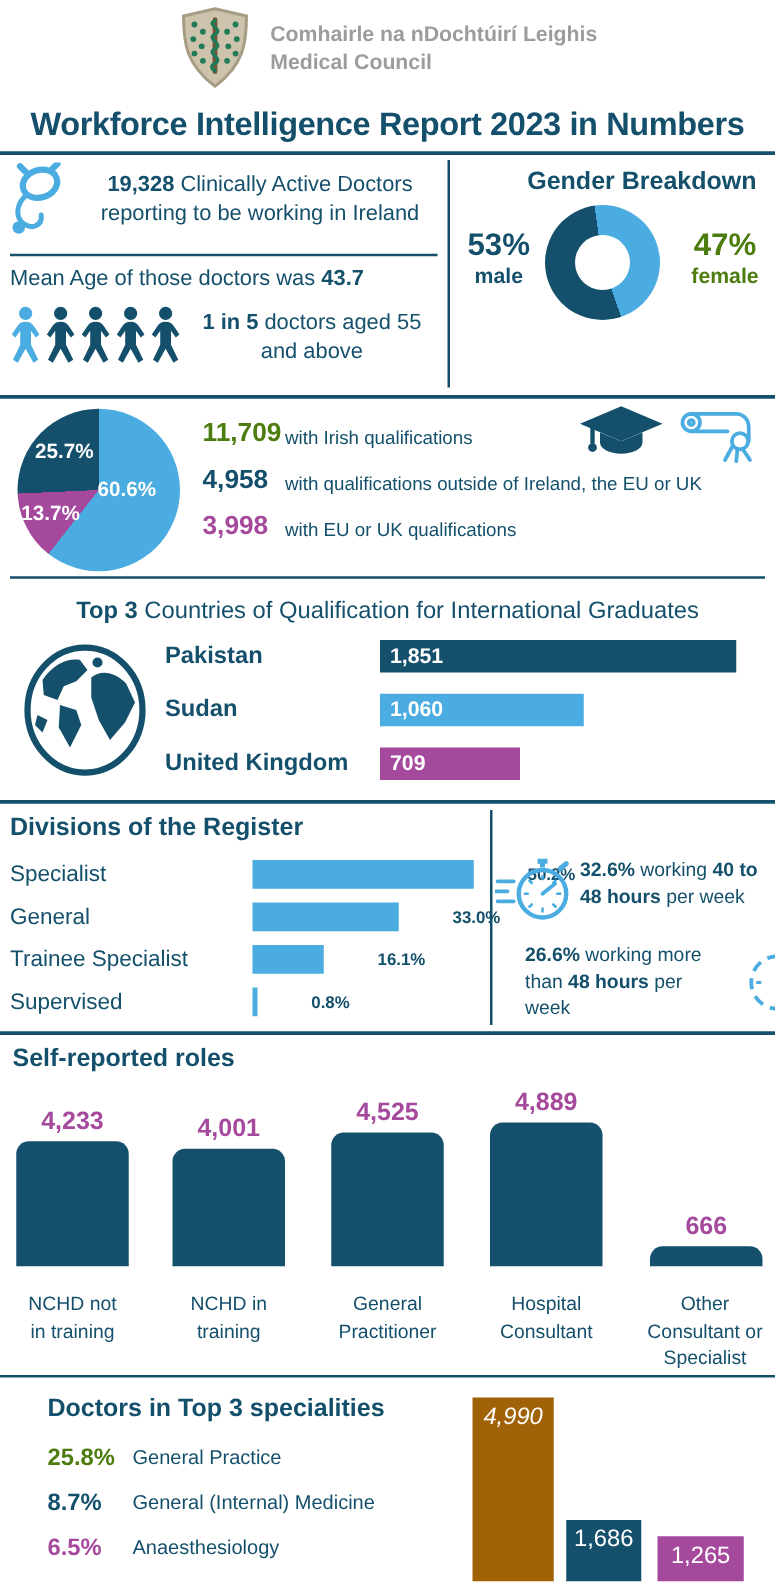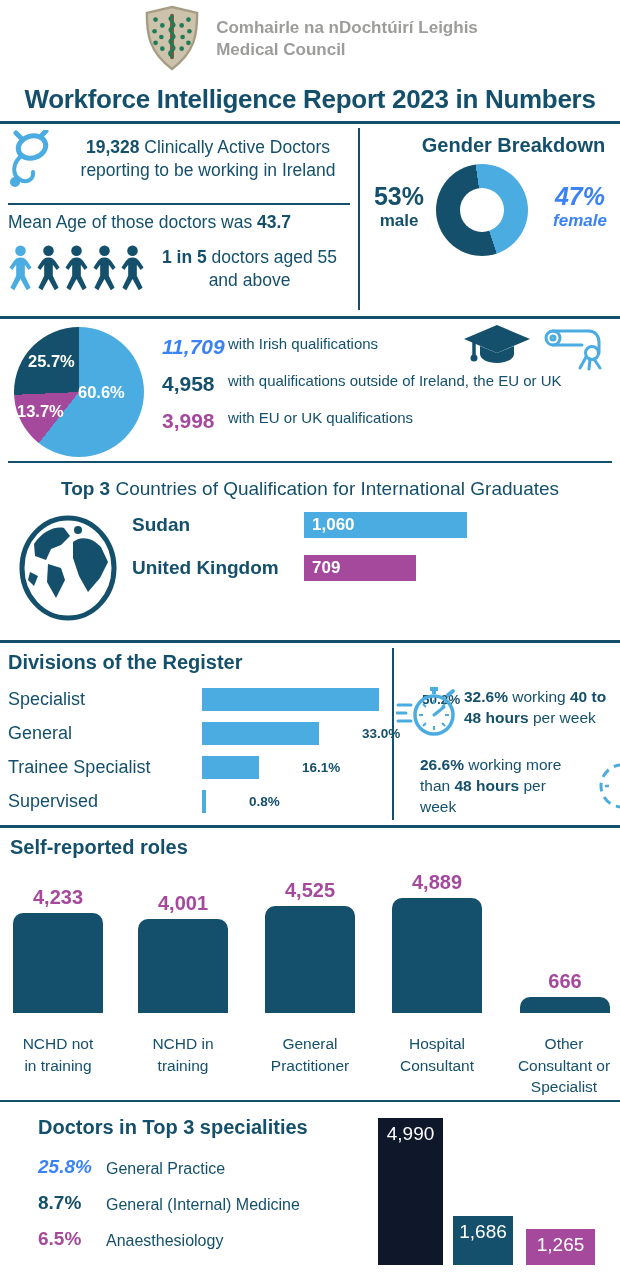--- a/index.html
+++ b/index.html
@@ -1,19 +1,19 @@
 <!DOCTYPE html>
 <html><head>
 <meta charset="utf-8">
 <style>
   html,body{margin:0;padding:0;background:#fff;}
   .page{position:relative;width:620px;height:1275px;background:#fff;overflow:hidden;
         font-family:"Liberation Sans",sans-serif;color:#14506B;}
   .b{font-weight:bold;}
-  .blue{color:#3b82f6;font-style:italic;} .purple{color:#A5499D;} .dark{color:#14506B;}
+  .blue{color:#4d7c0f;} .purple{color:#A5499D;} .dark{color:#14506B;}
   .hr{position:absolute;background:#14506B;}
   
   .logo-row{position:absolute;top:5px;left:0;width:620px;display:flex;justify-content:center;gap:14px;align-items:flex-start;}
   .org-text{padding-top:12px;font-size:17px;font-weight:bold;color:#9C9C9B;line-height:1.32;}
   .main-title{position:absolute;top:84px;left:0;width:620px;text-align:center;font-size:26px;font-weight:bold;color:#14506B;letter-spacing:-0.3px;}
   
   .s1{position:absolute;top:124px;left:0;width:620px;height:192px;}
   .doctors-row{position:absolute;top:6px;left:8px;width:346px;display:flex;align-items:center;gap:6px;}
   .doctors-text{flex:1;text-align:center;font-size:17.5px;line-height:1.32;}
   .doctors-text .line2{display:block;}
@@ -36,21 +36,21 @@
   .gfemale{right:4px;width:72px;}
   
   .s2{position:absolute;top:319px;left:0;width:620px;height:142px;}
   .pie{position:absolute;left:14px;top:8px;width:130px;height:130px;border-radius:50%;
        background:conic-gradient(#4AACE0 0 60.6%,#A5499D 60.6% 74.3%,#14506B 74.3% 100%);}
   .pie span{position:absolute;color:#fff;font-weight:bold;font-size:16.5px;}
   .pl-irish{left:64px;top:56px;}
   .pl-out{left:14px;top:25px;}
   .pl-eu{left:3px;top:75px;}
   .qual-rows{position:absolute;left:162px;top:16px;width:452px;}
-  .qrow{display:flex;align-items:flex-start;margin-bottom:13px;}
+  .qrow{display:flex;align-items:flex-end;margin-bottom:13px;}
   .qrow .num{width:66px;font-size:21px;font-weight:bold;flex:none;}
   .qrow .txt{font-size:15px;color:#14506B;}
   .grad-icons{position:absolute;right:14px;top:4px;display:flex;gap:10px;align-items:center;}
   
   .s3{position:absolute;top:464px;left:0;width:620px;height:176px;}
   .countries-title{position:absolute;top:14px;left:0;width:620px;text-align:center;font-size:19px;}
   .globe-wrap{position:absolute;left:18px;top:50px;}
   .crows{position:absolute;left:132px;top:48px;width:478px;}
   .crow{display:flex;align-items:center;height:26px;margin-bottom:17px;}
   .crow .clabel{width:172px;font-size:19px;font-weight:bold;flex:none;}
@@ -76,21 +76,21 @@
   .rchart{position:absolute;left:0;top:42px;width:620px;height:143px;}
   .rcol{position:absolute;bottom:0;display:flex;flex-direction:column;align-items:center;justify-content:flex-end;}
   .rval{color:#A5499D;font-weight:bold;font-size:20px;margin-bottom:4px;}
   .rbar{background:#14506B;border-radius:10px 10px 0 0;width:90px;}
   .rlabels{position:absolute;top:205px;left:0;width:620px;height:64px;}
   .rlab{position:absolute;top:0;text-align:center;font-size:15.5px;line-height:1.4;color:#14506B;}
   
   .s6{position:absolute;top:1102px;left:3px;width:620px;height:139px;}
   .spec-title{position:absolute;left:35px;top:14px;font-size:20px;font-weight:bold;}
   .srows{position:absolute;left:35px;top:54px;width:320px;}
-  .srow{display:flex;align-items:flex-end;margin-bottom:14px;}
+  .srow{display:flex;align-items:center;margin-bottom:14px;}
   .srow .spct{width:68px;font-size:19px;font-weight:bold;flex:none;}
   .srow .slab{font-size:16px;}
   .sbar{position:absolute;color:#fff;font-size:19px;text-align:center;padding-top:5px;box-sizing:border-box;}
   svg{display:block;}
 </style>
 </head>
 <body>
 
 <div class="page">
 
@@ -245,20 +245,26 @@
           <path d="M16 30 C24 18 36 12 46 14 L52 22 L43 31 L33 35 L28 46 L17 42 Z"></path>
           <path d="M30 50 L43 54 L47 66 L38 84 L29 68 Z"></path>
           <path d="M55 28 C63 21 75 24 83 33 L90 48 L82 64 L70 78 L61 62 L55 44 Z"></path>
           <path d="M12 58 L20 62 L16 72 L10 66 Z"></path>
           <circle cx="60" cy="16" r="4"></circle>
         </g>
       </svg>
     </div>
     <div class="crows">
       <div class="crow">
+        <span class="clabel">Pakistan</span>
+        <div class="cbar" style="width:285px;background:#14506B;">
+          <span>1,851</span>
+        </div>
+      </div>
+      <div class="crow">
         <span class="clabel">Sudan</span>
         <div class="cbar" style="width:163px;background:#4AACE0;">
           <span>1,060</span>
         </div>
       </div>
       <div class="crow">
         <span class="clabel">United Kingdom</span>
         <div class="cbar" style="width:112px;background:#A5499D;">
           <span>709</span>
         </div>
@@ -367,21 +373,21 @@
       </div>
       <div class="srow">
         <span class="spct dark">8.7%</span>
         <span class="slab">General (Internal) Medicine</span>
       </div>
       <div class="srow">
         <span class="spct purple">6.5%</span>
         <span class="slab">Anaesthesiology</span>
       </div>
     </div>
-    <div class="sbar" style="left:375px;top:16px;width:65px;height:147px;background:#0f172a;">
+    <div class="sbar" style="left:375px;top:16px;width:65px;height:147px;background:#a16207;font-style:italic;">
       <span>4,990</span>
     </div>
     <div class="sbar" style="left:450px;top:114px;width:60px;height:49px;background:#14506B;">
       <span>1,686</span>
     </div>
     <div class="sbar" style="left:523px;top:127px;width:69px;height:36px;background:#A5499D;">
       <span>1,265</span>
     </div>
   </div>
 

